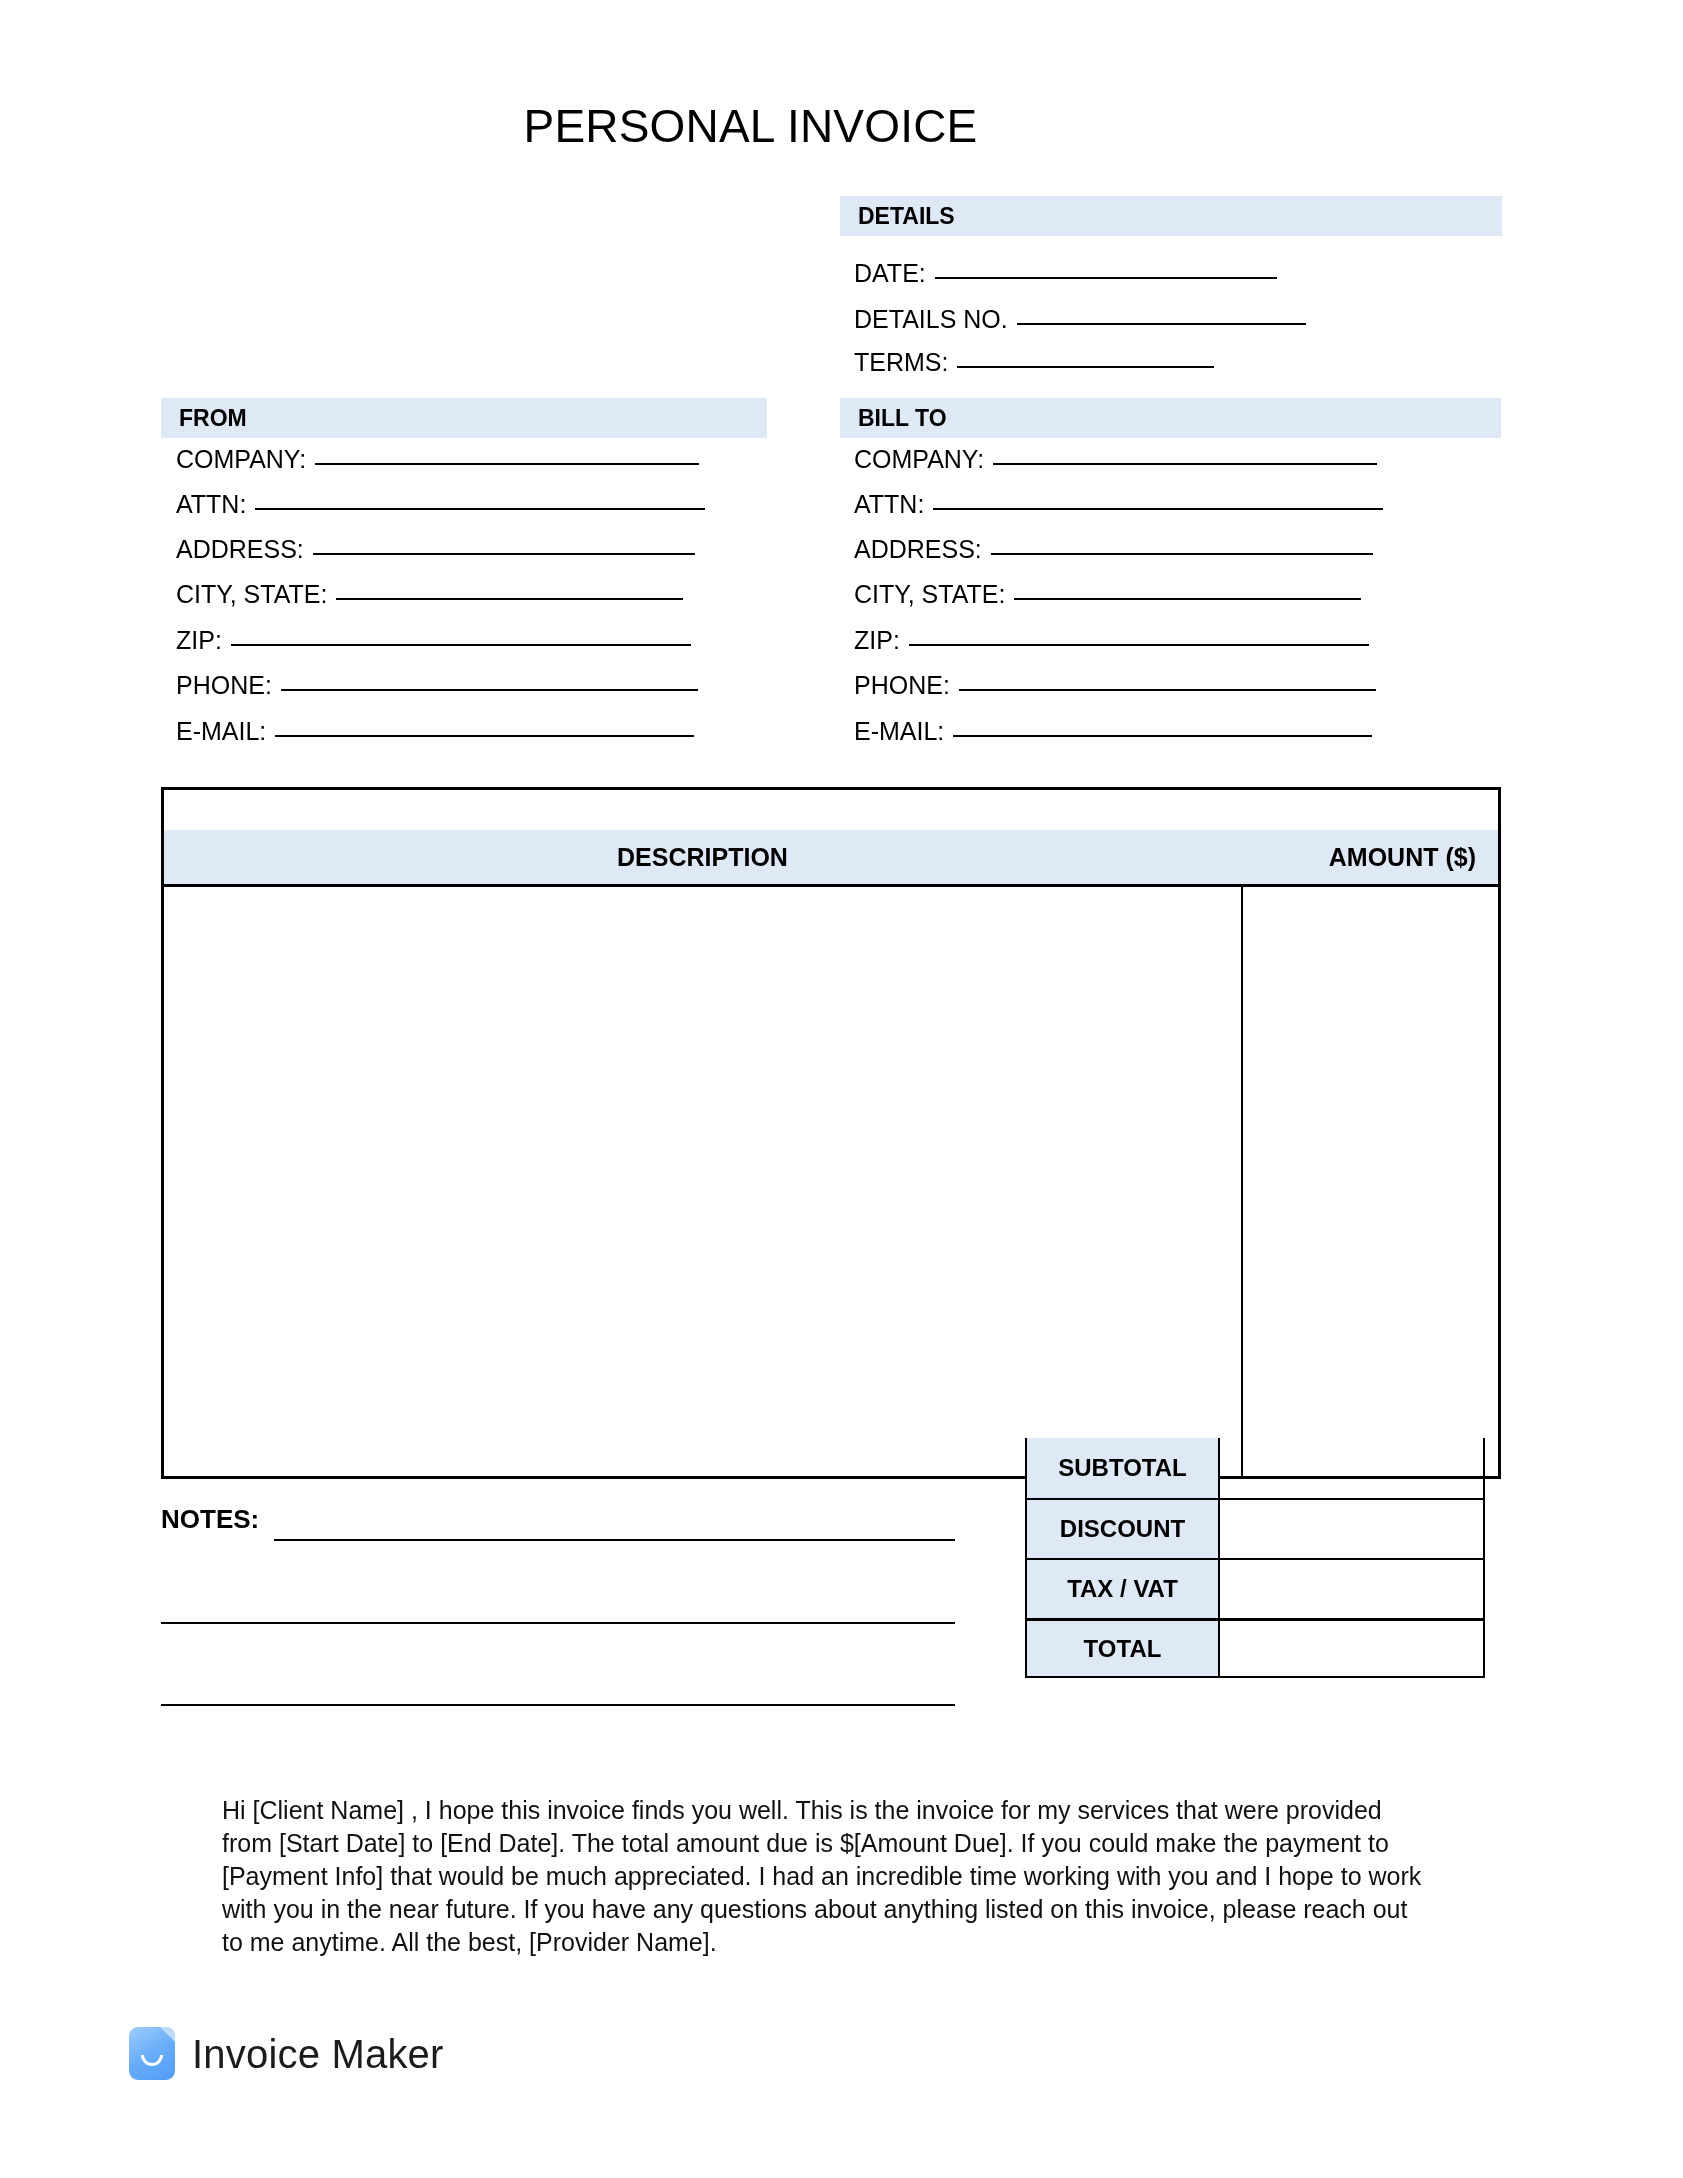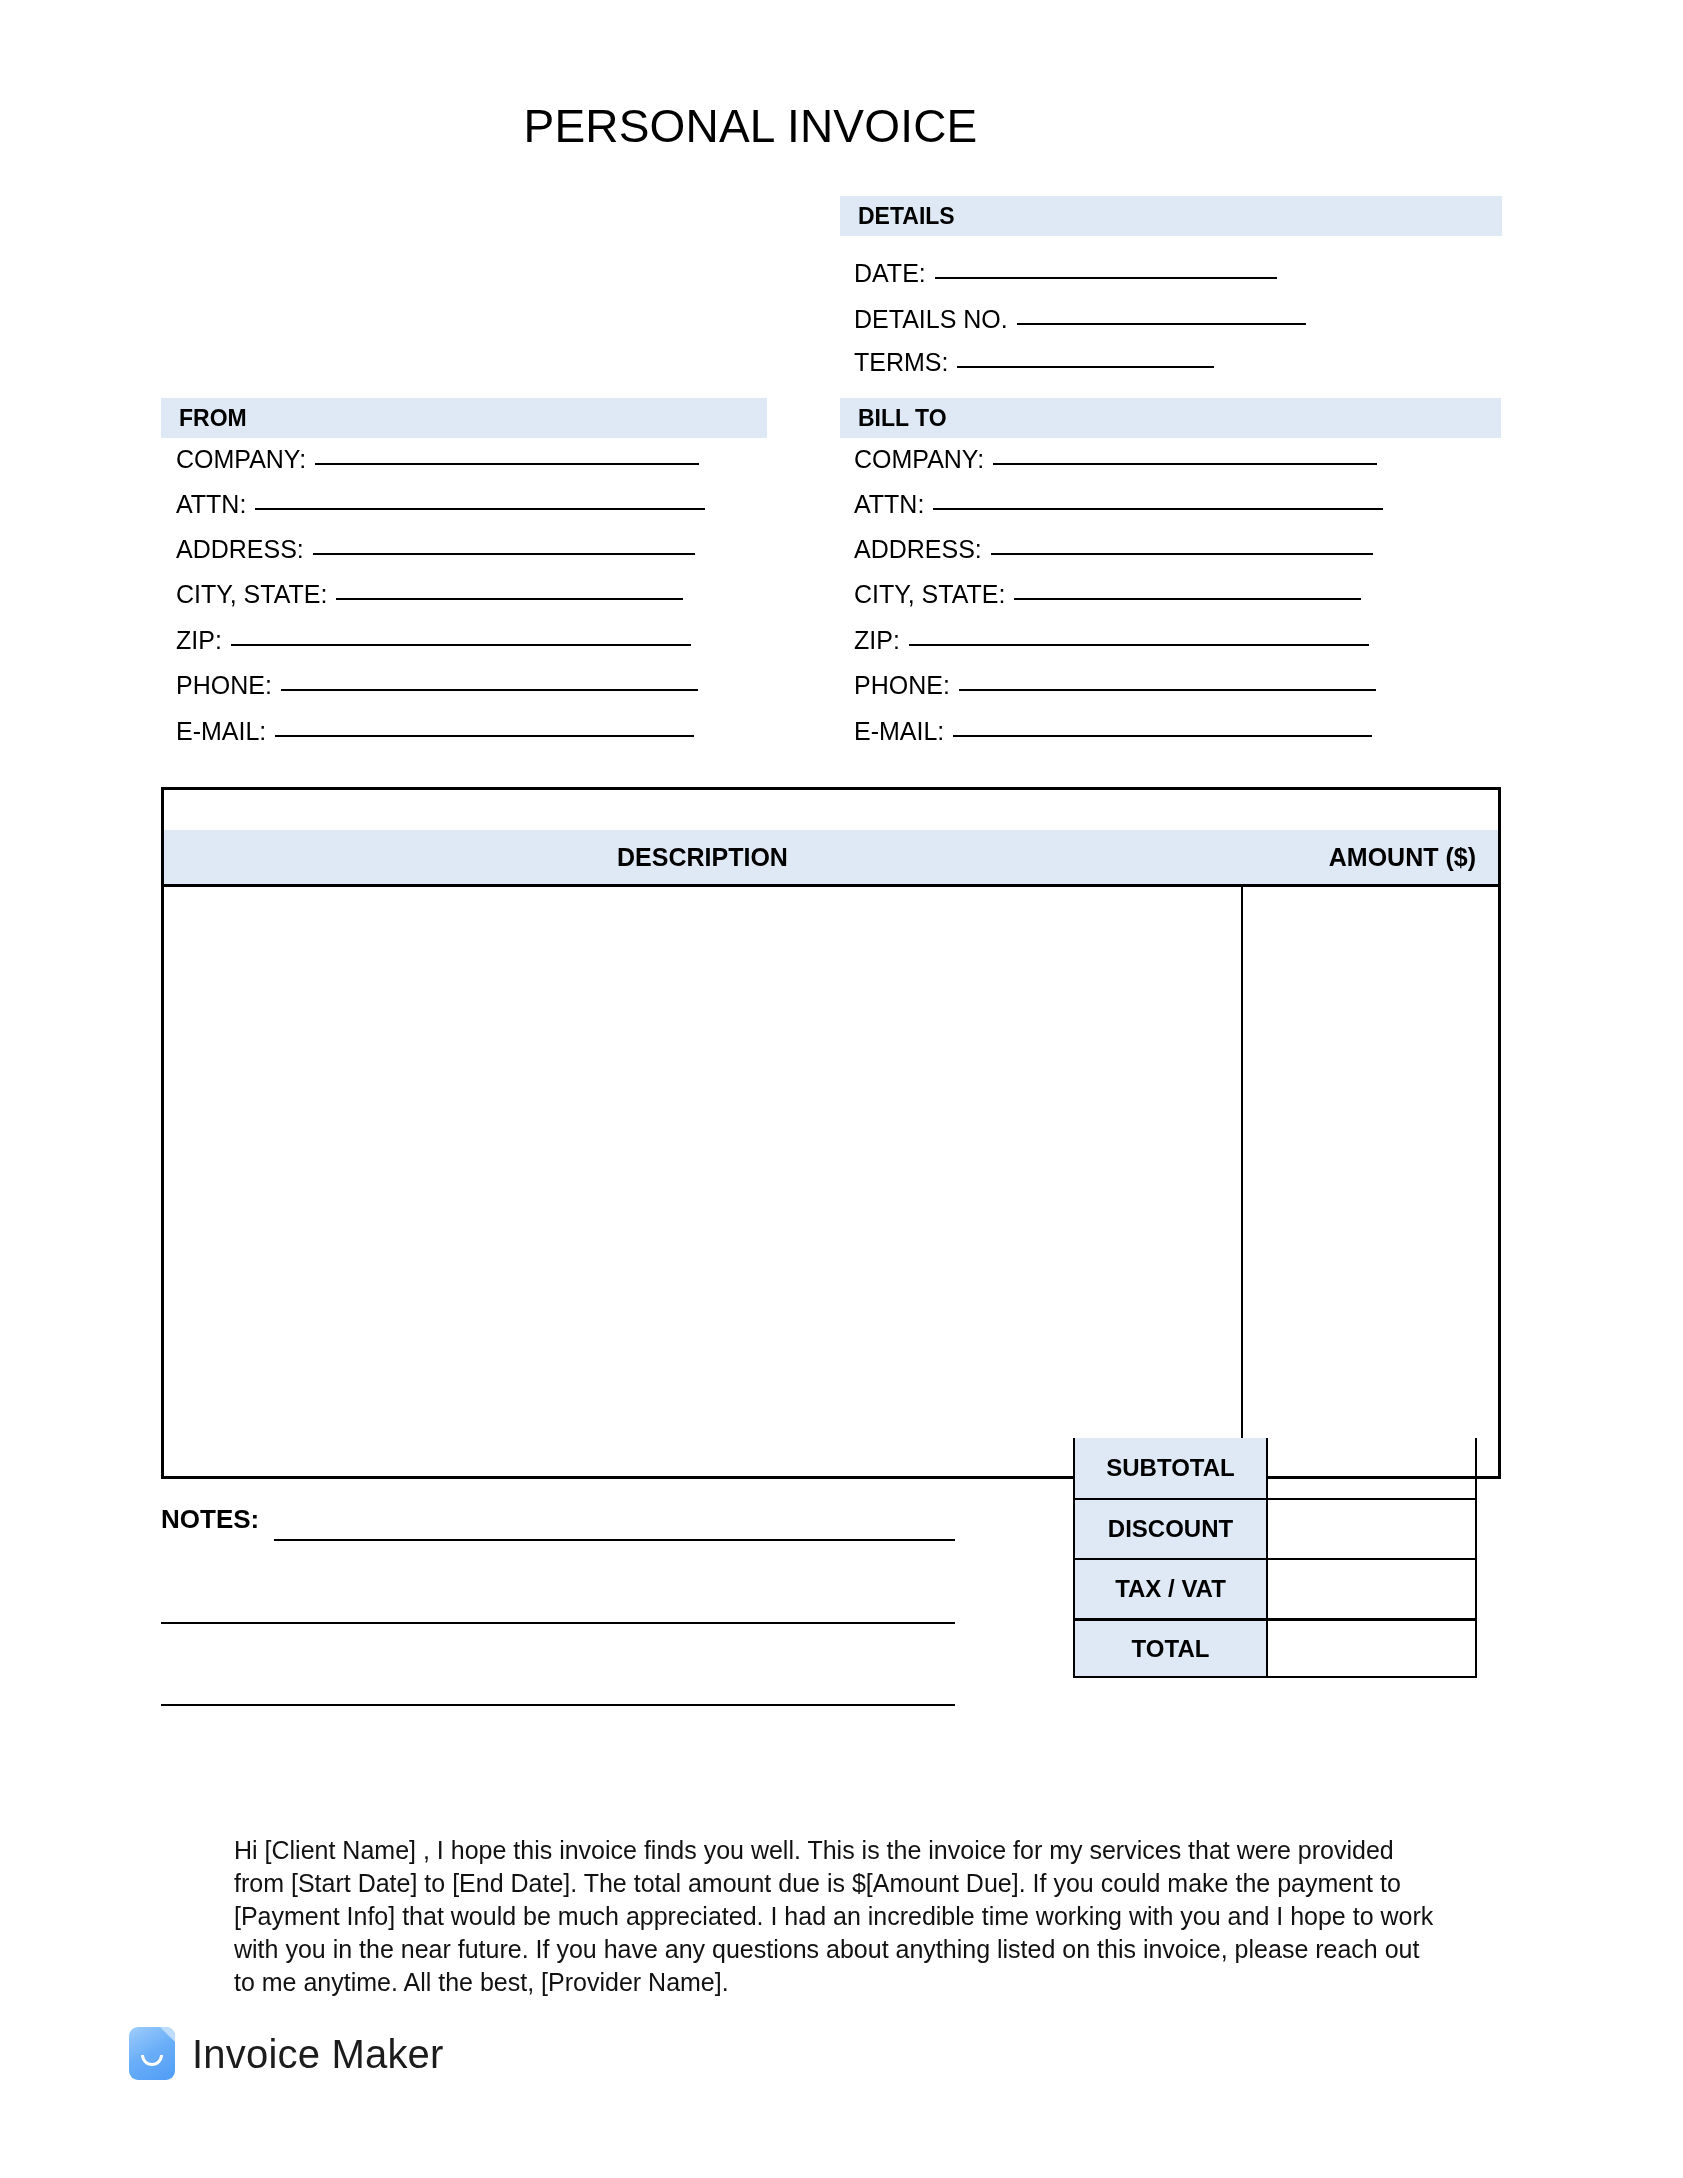--- a/index.html
+++ b/index.html
@@ -116,23 +116,23 @@
   }
   .body-desc {
     flex: 0 0 1077px;
     border-right: 2.4px solid #000;
   }
   .body-amount { flex: 1; }
 
   
   .totals {
     position: absolute;
-    left: 1073px;
+    left: 1025px;
     top: 1438px;
-    width: 404px;
+    width: 460px;
     box-sizing: border-box;
   }
   .totals-row {
     display: flex;
     height: 60px;
     box-sizing: border-box;
   }
   .totals-row + .totals-row .tot-label,
   .totals-row + .totals-row .tot-value {
     border-top: 2.4px solid #000;
@@ -177,28 +177,27 @@
     border-bottom: 2.6px solid #000;
     height: 1px;
   }
   #notes-line-0 { left: 274px; top: 1538px; width: 681px; }
   #notes-line-1 { left: 161px; top: 1621px; width: 794px; }
   #notes-line-2 { left: 161px; top: 1703px; width: 794px; }
 
   
   .message {
     position: absolute;
-    left: 234px;
+    left: 222px;
     top: 1794px;
     width: 1201px;
     font-size: 25px;
     line-height: 33px;
     text-align: left;
     color: #111111;
-    margin-top: 40px;
   }
 
   
   .footer {
     position: absolute;
     left: 129px;
     top: 2027px;
     display: flex;
     align-items: center;
     gap: 17px;

